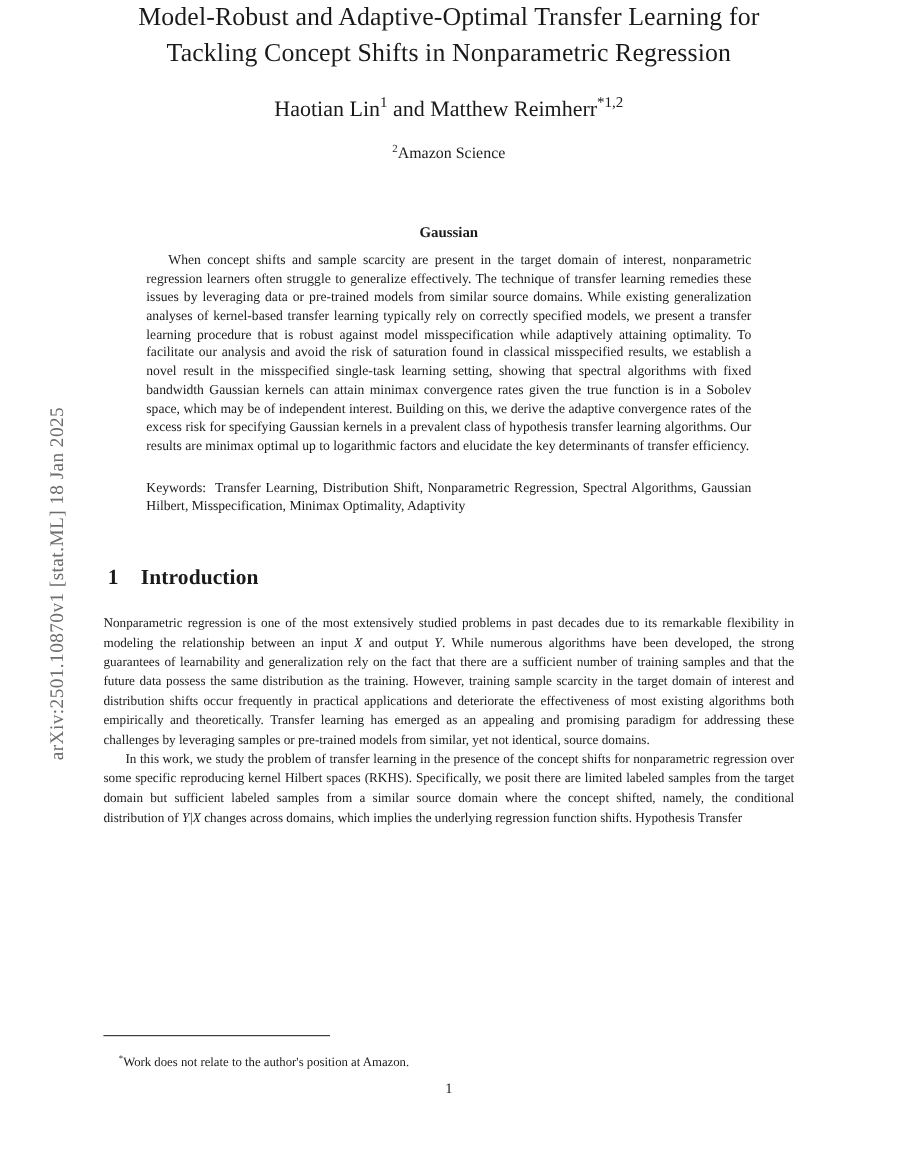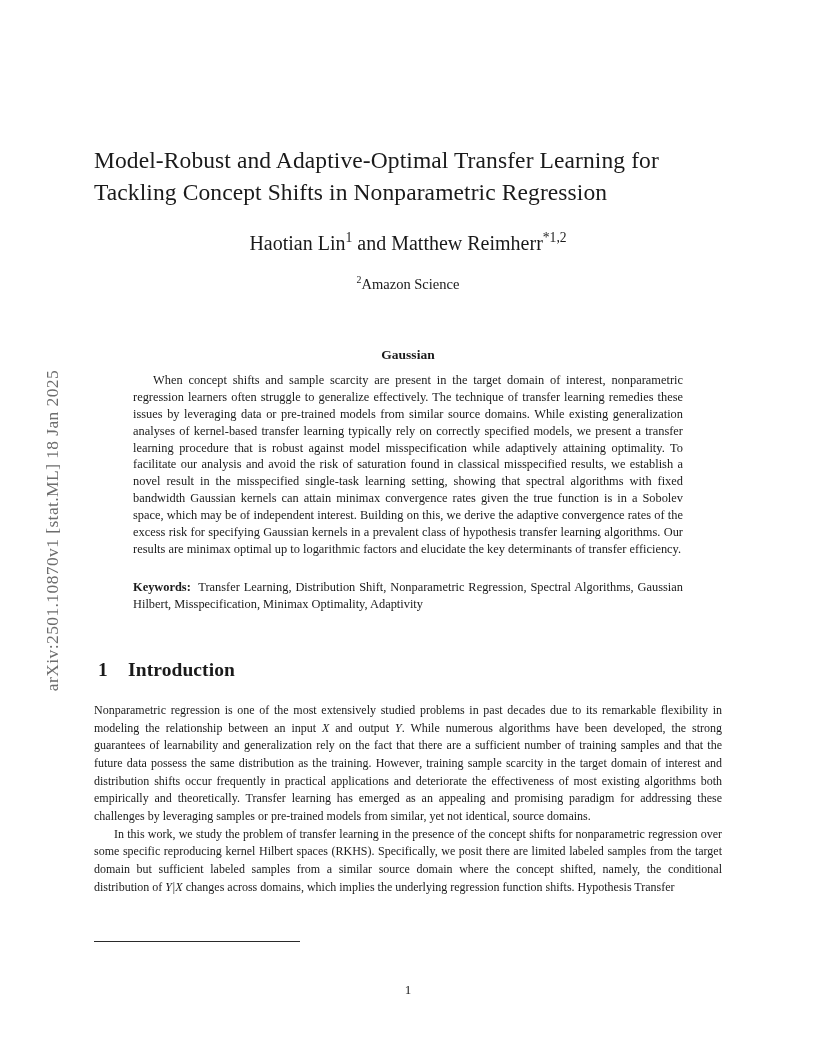--- a/index.html
+++ b/index.html
@@ -38,24 +38,24 @@
   
   .content {
     position: absolute;
     left: 94px;
     top: 0;
     width: 628px;
   }
 
   .title {
     margin: 0;
-    padding-top: 144px;
     font-size: 23.5px;
     font-weight: normal;
     line-height: 1.38;
+    text-align: center;
     letter-spacing: 0.1px;
   }
   .title .ln { display: block; }
 
   .authors {
     margin: 0;
     padding-top: 23px;
     font-size: 20px;
     text-align: center;
   }
@@ -94,21 +94,21 @@
     text-align: justify;
     text-indent: 20px;
     hyphens: auto;
   }
   .keywords {
     margin: 21px 0 0 0;
     font-size: 12.4px;
     line-height: 1.365;
     text-align: justify;
   }
-  .keywords b { font-weight: bold; }
+  .keywords b { font-weight: normal; }
 
   
   .section-head {
     margin: 4px;
     padding-top: 42px;
     font-size: 19.5px;
     font-weight: bold;
     letter-spacing: 0.1px;
   }
   .section-head .num { display: inline-block; min-width: 30px; }
@@ -188,16 +188,17 @@
 
     <h2 class="section-head"><span class="num">1</span><span>Introduction</span></h2>
 
     <p class="body-par"><span>Nonparametric regression is one of the most extensively studied problems in past decades due to its remarkable flexibility in modeling the relationship between an input </span><span class="mathit">X</span><span> and output </span><span class="mathit">Y</span><span>. While numerous algorithms have been developed, the strong guarantees of learnability and generalization rely on the fact that there are a sufficient number of training samples and that the future data possess the same distribution as the training. However, training sample scarcity in the target domain of interest and distribution shifts occur frequently in practical applications and deteriorate the effectiveness of most existing algorithms both empirically and theoretically. Transfer learning has emerged as an appealing and promising paradigm for addressing these challenges by leveraging samples or pre-trained models from similar, yet not identical, source domains.</span></p>
 
     <p class="body-par cont"><span>In this work, we study the problem of transfer learning in the presence of the concept shifts for nonparametric regression over some specific reproducing kernel Hilbert spaces (RKHS). Specifically, we posit there are limited labeled samples from the target domain but sufficient labeled samples from a similar source domain where the concept shifted, namely, the conditional distribution of </span><span class="mathit">Y|X</span><span> changes across domains, which implies the underlying regression function shifts. Hypothesis Transfer</span></p>
 
   </div>
 
   <div class="footnote-rule"></div>
+  <p class="footnote"><sup>*</sup><span>Work does not relate to the author's position at Amazon.</span></p>
 
   <div class="page-number">1</div>
 
 </div>
 
 </body></html>

